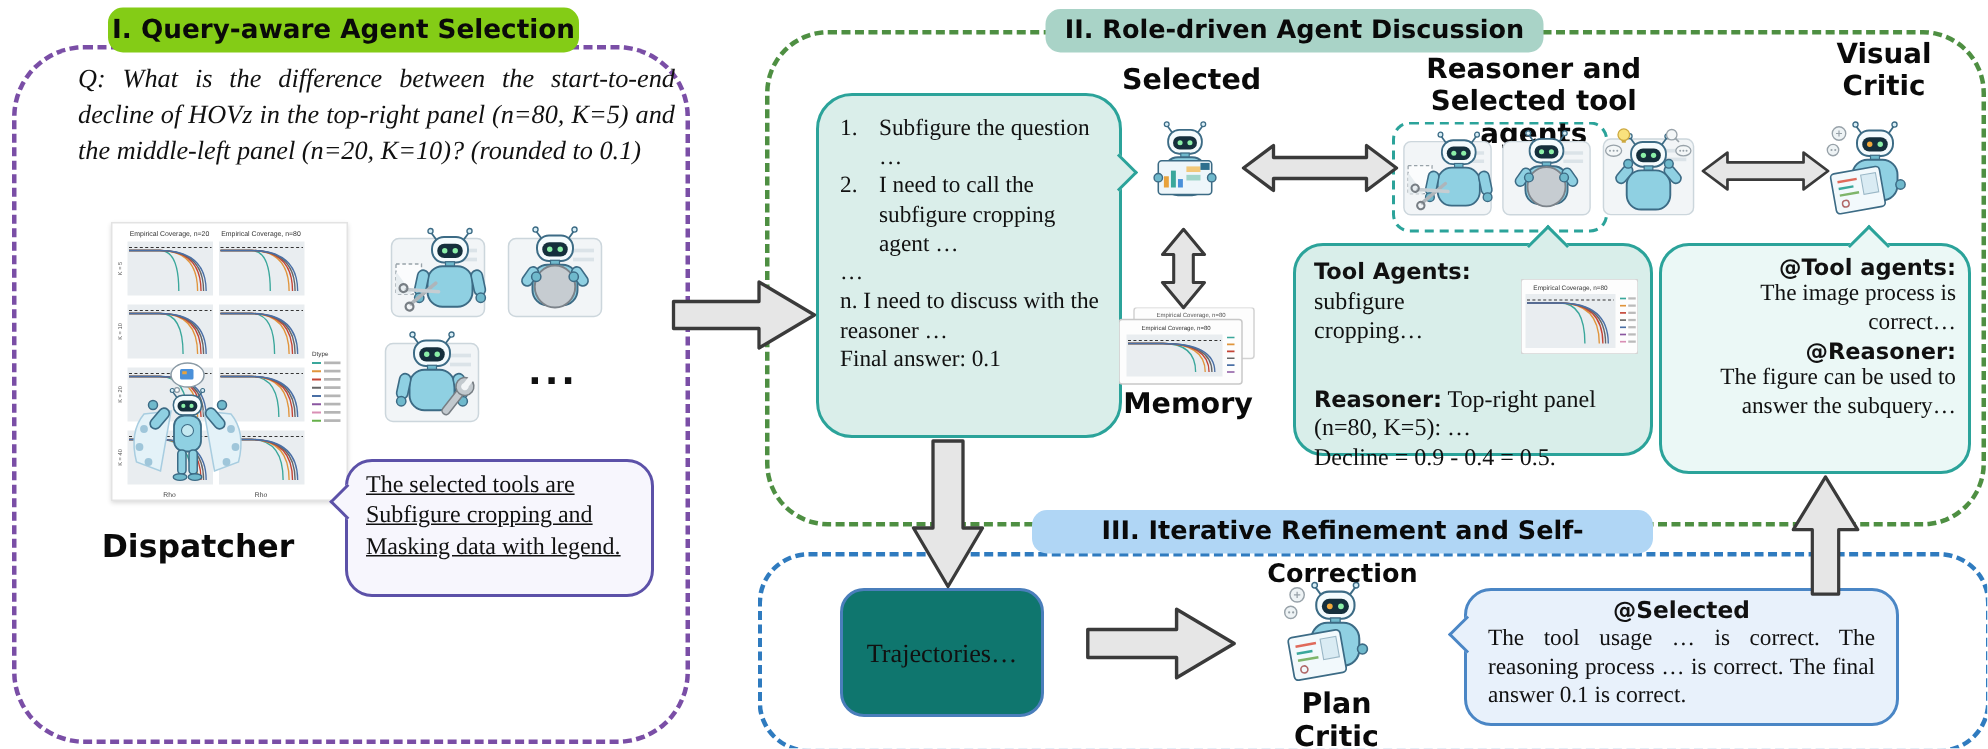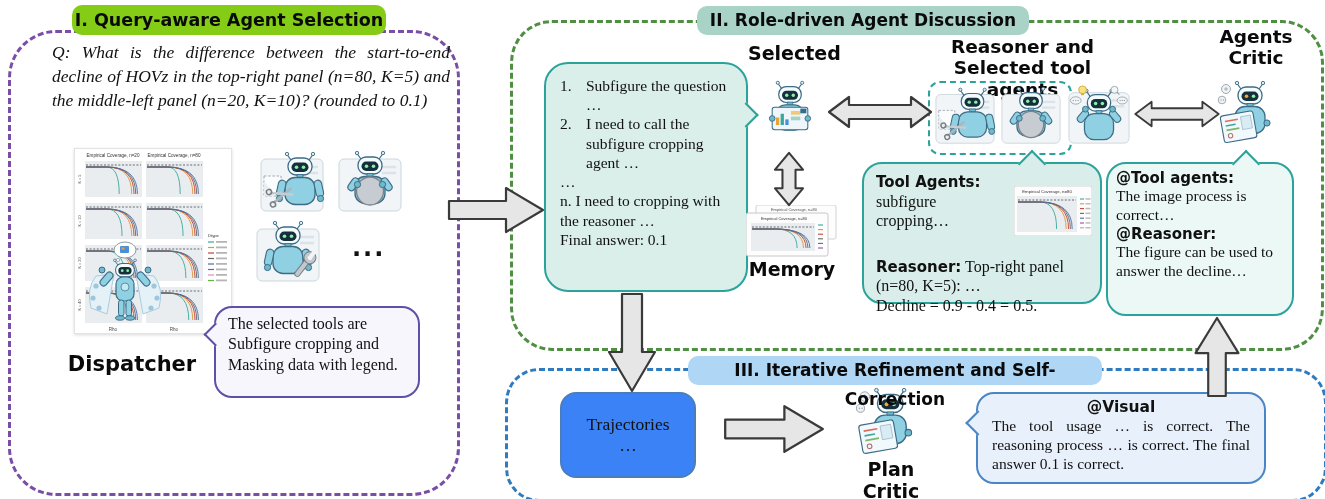--- a/index.html
+++ b/index.html
@@ -236,22 +236,22 @@
   <circle cx="20" cy="30" r="3" fill="#6fb9cc" stroke="#3c6b85" stroke-width="1"></circle>
   <circle cx="66" cy="30" r="3" fill="#6fb9cc" stroke="#3c6b85" stroke-width="1"></circle>
   <rect x="36.5" y="60" width="5.5" height="16" rx="2.5" fill="#8fd0e2" stroke="#3c6b85" stroke-width="1"></rect>
   <rect x="44" y="60" width="5.5" height="16" rx="2.5" fill="#8fd0e2" stroke="#3c6b85" stroke-width="1"></rect>
   <ellipse cx="38" cy="78" rx="4.5" ry="2.2" fill="#6fb9cc" stroke="#3c6b85" stroke-width="0.9"></ellipse>
   <ellipse cx="48" cy="78" rx="4.5" ry="2.2" fill="#6fb9cc" stroke="#3c6b85" stroke-width="0.9"></ellipse>
       </svg>
     </div>
   <div class="lbl comic" style="left:62px;top:352px;width:140px;font-size:21px;">Dispatcher</div>
 
-  <div class="bubble" style="left:214px;top:306px;width:206px;height:92px;border-radius:18px;
-              border-color:#5c51a8;background:#f7f6fd;padding:6px 12px;">
+  <div class="bubble" style="left:230px;top:306px;width:206px;height:92px;border-radius:18px;
+              border-color:#5c51a8;background:#f7f6fd;padding:6px 12px;text-decoration:underline;">
     <div class="tail tail-left" style="left:-9px;top:18px;width:15px;height:15px;background:#f7f6fd;border-color:#5c51a8;"></div>
     <div class="serif" style="font-size:16px;line-height:1.28;position:relative;z-index:6;">The selected tools are Subfigure cropping and Masking data with legend.</div>
   </div>
 
   <div class="arrow" style="left:446px;top:184px;width:100px;height:52px;">
     <svg viewBox="0 0 100 52" width="100" height="52">
         <path d="M3 17 H60 V4 L97 26 L60 48 V35 H3 Z"></path>
       </svg>
   </div>
 
@@ -264,21 +264,21 @@
     <div style="position:relative;z-index:6;">
       <div class="pitem">
         <span class="pnum">1.</span>
         <span>Subfigure the question …</span>
       </div>
       <div class="pitem">
         <span class="pnum">2.</span>
         <span>I need to call the subfigure cropping agent …</span>
       </div>
       <div>…</div>
-      <div>n. I need to cropping with the reasoner …</div>
+      <div>n. I need to discuss with the reasoner …</div>
       <div>Final answer: 0.1</div>
     </div>
   </div>
 
   <div class="lbl comic" style="left:748px;top:42px;width:90px;font-size:19px;">Selected</div>
   <div class="robot" style="left:760px;top:70px;width:60px;height:80px;">
       <svg viewBox="0 0 64 64" width="100%" height="100%">
   <line x1="23" y1="9" x2="19" y2="3.5" stroke="#3c6b85" stroke-width="1.2"></line>
   <circle cx="19" cy="3" r="1.7" fill="#d8eef6" stroke="#3c6b85" stroke-width="0.9"></circle>
   <line x1="41" y1="9" x2="45" y2="3.5" stroke="#3c6b85" stroke-width="1.2"></line>
@@ -431,21 +431,21 @@
       </svg>
     </div>
 
   <div class="arrow" style="left:1132px;top:96px;width:90px;height:36px;">
     <svg viewBox="0 0 110 36" width="90" height="36">
         <path d="M4 18 L24 3 V11 H86 V3 L106 18 L86 33 V25 H24 V33 Z"></path>
       </svg>
   </div>
 
   <div class="lbl comic" style="left:1216px;top:26px;width:80px;font-size:18.5px;line-height:1.15;">
-    <div>Agents</div>
+    <div>Visual</div>
     <div>Critic</div>
   </div>
   <div class="robot" style="left:1214px;top:70px;width:64px;height:84px;">
       <svg viewBox="0 0 64 64" width="100%" height="100%">
   <circle cx="12" cy="9" r="4.5" fill="#eef3f5" stroke="#98a2a9" stroke-width="0.9"></circle>
   <path d="M10 9 h4 M12 7 v4" stroke="#98a2a9" stroke-width="0.8" fill="none"></path>
   <circle cx="8" cy="20" r="3.8" fill="#eef3f5" stroke="#98a2a9" stroke-width="0.9"></circle>
   <circle cx="7" cy="20" r="0.7" fill="#98a2a9"></circle>
         <circle cx="9.5" cy="20" r="0.7" fill="#98a2a9"></circle>
   <g transform="translate(4 0)">
@@ -506,47 +506,47 @@
       <div class="serif" style="font-size:16px;line-height:1.22;margin-right:82px;">
         <span class="comic" style="font-size:15px;">Tool Agents:</span><span> subfigure cropping…</span>
       </div>
       <div class="serif" style="font-size:16px;line-height:1.22;margin-top:26px;">
         <span class="comic" style="font-size:15px;">Reasoner:</span><span> Top-right panel (n=80, K=5): …</span>
         <div>Decline = 0.9 - 0.4 = 0.5.</div>
       </div>
     </div>
   </div>
 
-  <div class="bubble" style="left:1106px;top:162px;width:188px;height:154px;border-radius:20px;border-color:#2ba39a;
-              background:#ebf8f6;padding:5px 8px;text-align:left;">
+  <div class="bubble" style="left:1106px;top:162px;width:208px;height:154px;border-radius:20px;border-color:#2ba39a;
+              background:#ebf8f6;padding:5px 8px;text-align:right;">
     <div class="tail tail-up" style="left:128px;top:-10px;width:18px;height:18px;background:#ebf8f6;border-color:#2ba39a;"></div>
     <div style="position:relative;z-index:6;">
       <div class="comic" style="font-size:15px;">@Tool agents:</div>
       <div class="serif" style="font-size:15.5px;line-height:1.22;">The image process is correct…</div>
       <div class="comic" style="font-size:15px;">@Reasoner:</div>
-      <div class="serif" style="font-size:15.5px;line-height:1.22;">The figure can be used to answer the decline…</div>
+      <div class="serif" style="font-size:15.5px;line-height:1.22;">The figure can be used to answer the subquery…</div>
     </div>
   </div>
 
   <div class="arrow" style="left:606px;top:292px;width:52px;height:102px;">
     <svg viewBox="0 0 52 102" width="52" height="102">
         <path d="M16 2 H36 V60 H49 L26 99 L3 60 H16 Z"></path>
       </svg>
   </div>
   <div class="arrow" style="left:1192px;top:316px;width:50px;height:82px;">
     <svg viewBox="0 0 50 84" width="50" height="82">
         <path d="M25 2 L47 38 H34 V82 H16 V38 H3 Z"></path>
       </svg>
   </div>
 
   <div class="pborder" style="left:505px;top:368px;width:816px;height:128px;border-color:#2f7bbf;border-radius:34px;"></div>
-  <div class="pill" style="left:688px;top:356px;width:414px;height:29px;line-height:29px;font-size:17px;background:#b0d6f5;">III. Iterative Refinement and Self-Correction</div>
+  <div class="pill" style="left:688px;top:340px;width:414px;height:29px;line-height:29px;font-size:17px;background:#b0d6f5;">III. Iterative Refinement and Self-Correction</div>
 
   <div class="abs serif" style="left:560px;top:392px;width:136px;height:86px;border:2.5px solid #4a7ebb;border-radius:16px;
-              background:#3b82f6;z-index:4;display:flex;flex-direction:column;align-items:center;
+              background:#0f766e;z-index:4;display:flex;flex-direction:row;align-items:center;
               justify-content:center;font-size:17.5px;box-sizing:border-box;">
     <div>Trajectories</div>
     <div>…</div>
   </div>
 
   <div class="arrow" style="left:710px;top:402px;width:128px;height:54px;">
     <svg viewBox="0 0 100 52" width="128" height="54">
         <path d="M3 17 H60 V4 L97 26 L60 48 V35 H3 Z"></path>
       </svg>
   </div>
@@ -580,18 +580,18 @@
         </g>
   <circle cx="53" cy="43" r="3.1" fill="#6fb9cc" stroke="#3c6b85" stroke-width="1"></circle>
       </svg>
     </div>
   <div class="lbl comic" style="left:836px;top:458px;width:110px;font-size:19px;">Plan Critic</div>
 
   <div class="bubble" style="left:976px;top:392px;width:290px;height:92px;border-radius:18px;border-color:#4a86c5;
               background:#e8f1fb;padding:4px 14px;">
     <div class="tail tail-left" style="left:-9px;top:20px;width:16px;height:16px;background:#e8f1fb;border-color:#4a86c5;"></div>
     <div style="position:relative;z-index:6;">
-      <div class="comic" style="font-size:15.5px;text-align:center;">@Visual</div>
+      <div class="comic" style="font-size:15.5px;text-align:center;">@Selected</div>
       <div class="serif" style="font-size:15.5px;line-height:1.24;text-align:justify;">The tool usage … is correct. The reasoning process … is correct. The final answer 0.1 is correct.</div>
     </div>
   </div>
 
 </div>
 
 </body></html>

